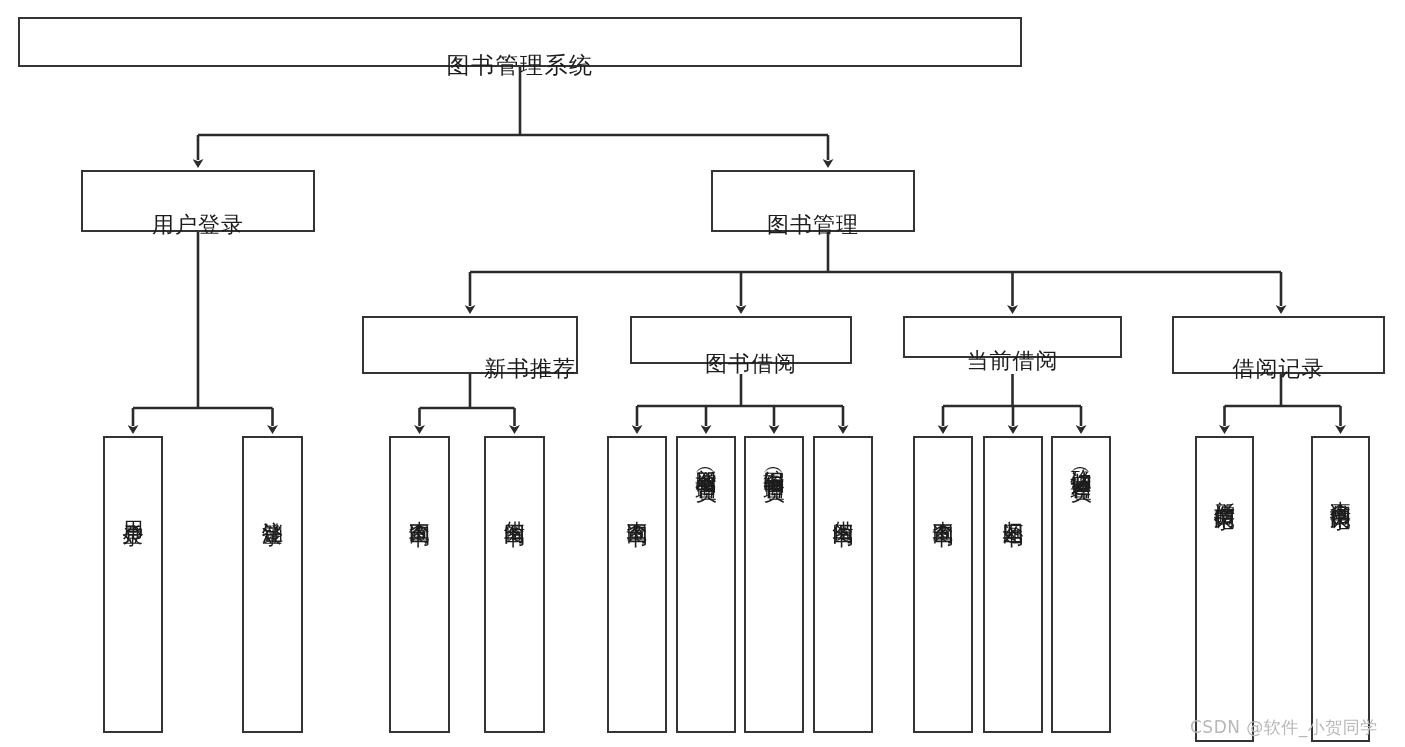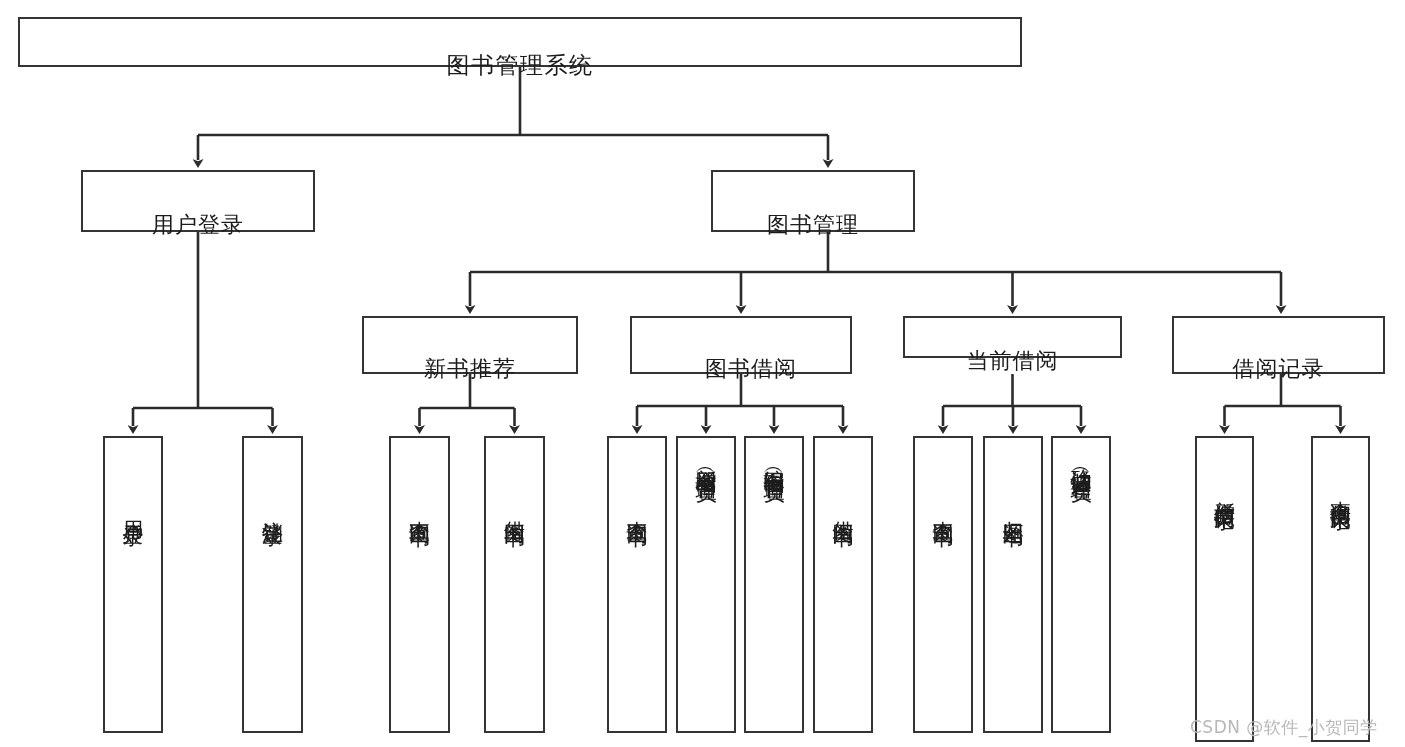--- a/index.html
+++ b/index.html
@@ -136,24 +136,24 @@
   <div id="node-layer">
       <div class="node horiz root" style="left: 18px; top: 17px; width: 1004px; height: 50px; border-color: rgb(52, 52, 52);">
         <span class="lbl">图书管理系统</span>
       </div>
       <div class="node horiz" style="left: 81px; top: 170px; width: 234px; height: 62px; border-color: rgb(52, 52, 52);">
         <span class="lbl">用户登录</span>
       </div>
       <div class="node horiz" style="left: 711px; top: 170px; width: 204px; height: 62px; border-color: rgb(52, 52, 52);">
         <span class="lbl">图书管理</span>
       </div>
-      <div class="node horiz" style="left: 362px; top: 316px; width: 216px; height: 58px; border-color: rgb(52, 52, 52);">
+      <div class="node horiz" style="left: 362px; top: 316px; width: 216px; height: 58px; border-color: rgb(52, 52, 52); justify-content: flex-end;">
         <span class="lbl">新书推荐</span>
       </div>
-      <div class="node horiz" style="left: 630px; top: 316px; width: 222px; height: 58px; border-color: rgb(52, 52, 52); padding-left: 20px;">
+      <div class="node horiz" style="left: 630px; top: 316px; width: 222px; height: 48px; border-color: rgb(52, 52, 52); padding-left: 20px;">
         <span class="lbl">图书借阅</span>
       </div>
       <div class="node horiz" style="left: 903px; top: 316px; width: 219px; height: 42px; border-color: rgb(52, 52, 52);">
         <span class="lbl">当前借阅</span>
       </div>
       <div class="node horiz" style="left: 1172px; top: 316px; width: 213px; height: 58px; border-color: rgb(52, 52, 52);">
         <span class="lbl">借阅记录</span>
       </div>
       <div class="node vert mid" style="left: 103px; top: 436px; width: 60px; height: 297px; border-color: rgb(52, 52, 52);">
         <span class="lbl">用户登录</span>

